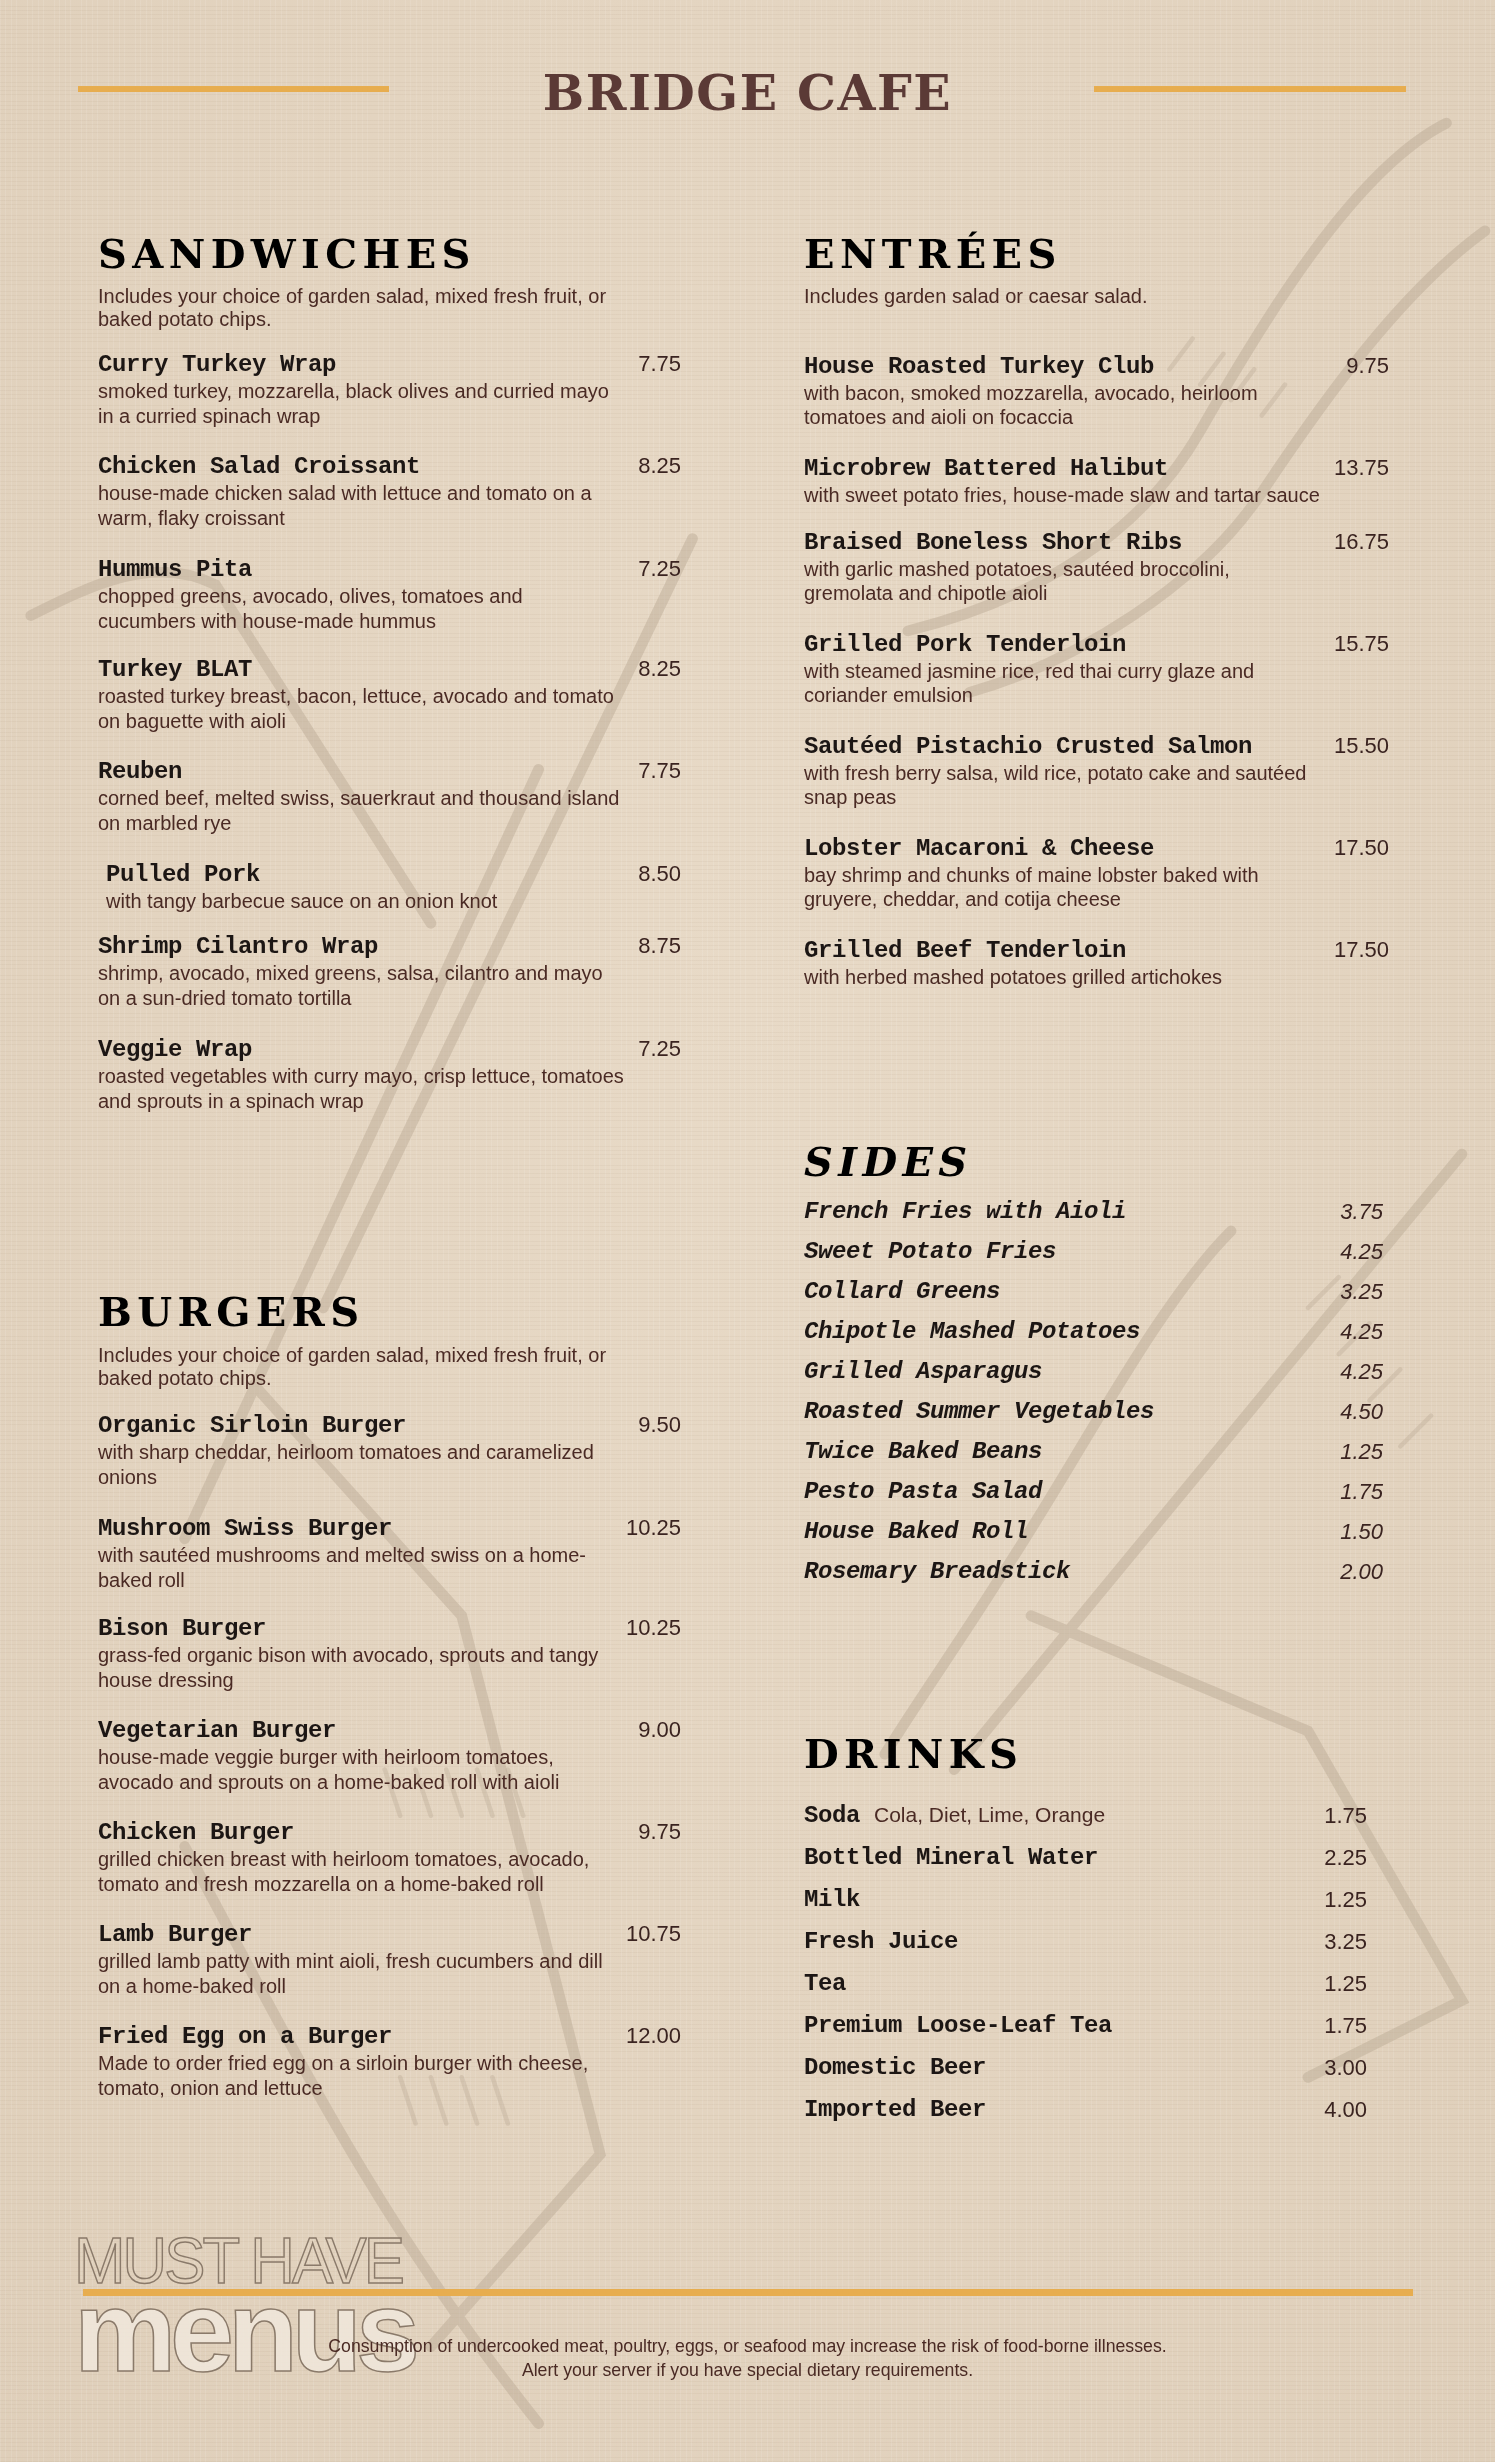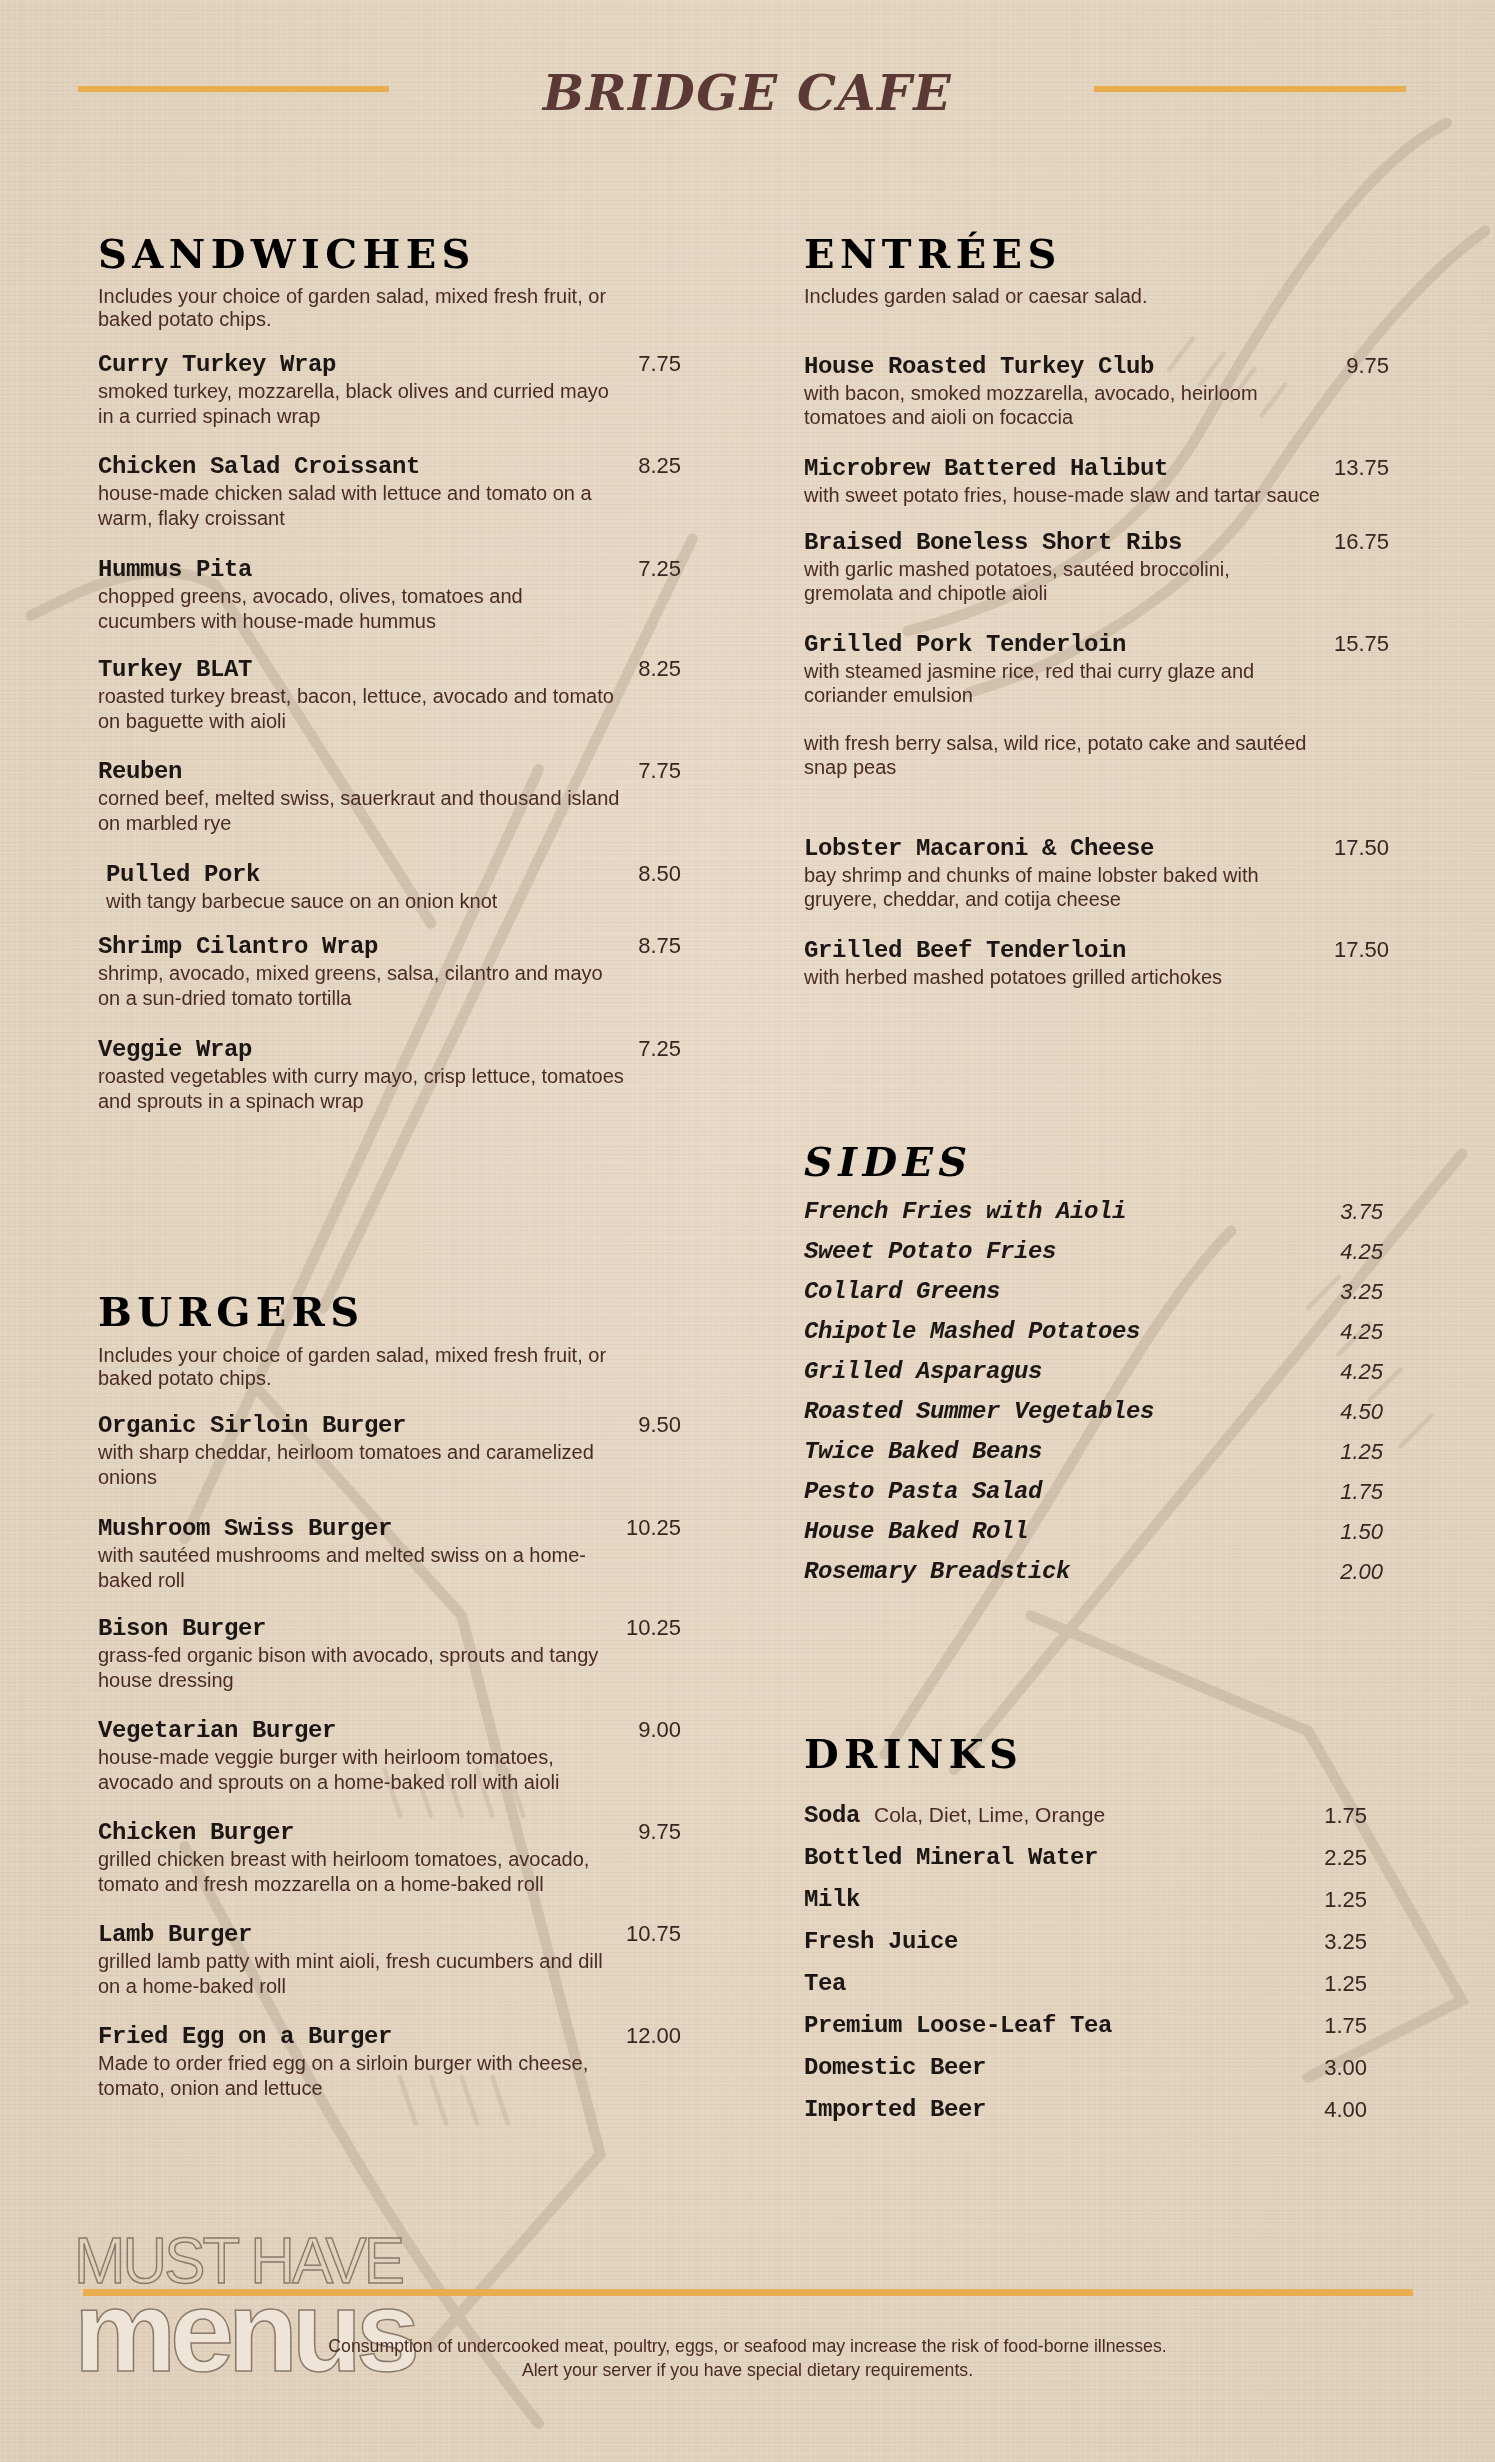--- a/index.html
+++ b/index.html
@@ -11,21 +11,21 @@
       repeating-linear-gradient(0deg, rgba(120,90,60,0.05) 0px, rgba(120,90,60,0.05) 0.8px, transparent 0.8px, transparent 3.8px),
       radial-gradient(ellipse at 50% 40%, #e8dac7 0%, #dfcfba 100%);
     font-family: "Liberation Sans", "DejaVu Sans", sans-serif;
     color: #4a2a24;
   }
   .bg-art { position: absolute; inset: 0; pointer-events: none; }
   .rule { position: absolute; height: 6.2px; background: #e7ad4f; }
   .title {
     position: absolute; top: 62px; left: 0; width: 1495px; text-align: center;
     font-family: "DejaVu Serif", serif; font-weight: bold; font-size: 49px;
-    letter-spacing: 1.5px; color: #5b3a36; line-height: 62px; font-style: italic;
+    letter-spacing: 1.5px; color: #5b3a36; line-height: 62px;
   }
   .section { position: absolute; }
   .sec-head {
     font-family: "DejaVu Serif", serif; font-weight: bold; font-size: 40px;
     letter-spacing: 5.4px; color: #000000; line-height: 46px; margin: 0;
   }
   .sec-note { font-size: 20px; line-height: 23px; color: #4a2a24; margin-top: 7.7px; }
   .item { position: relative; }
   .item-row { display: flex; justify-content: space-between; align-items: baseline; }
   .item-name {
@@ -288,20 +288,24 @@
       <div class="item-row">
           <span class="item-name">Grilled Pork Tenderloin</span>
           <span class="item-price">15.75</span>
         </div>
       <div class="item-desc">
           <div>with steamed jasmine rice, red thai curry glaze and</div>
           <div>coriander emulsion</div>
         </div>
     </div>
     <div class="item" style="height:102px;">
+      <div class="item-row">
+          <span class="item-name">Sautéed Pistachio Crusted Salmon</span>
+          <span class="item-price">15.50</span>
+        </div>
       <div class="item-desc">
           <div>with fresh berry salsa, wild rice, potato cake and sautéed</div>
           <div>snap peas</div>
         </div>
     </div>
     <div class="item" style="height:102px;">
       <div class="item-row">
           <span class="item-name">Lobster Macaroni &amp; Cheese</span>
           <span class="item-price">17.50</span>
         </div>

